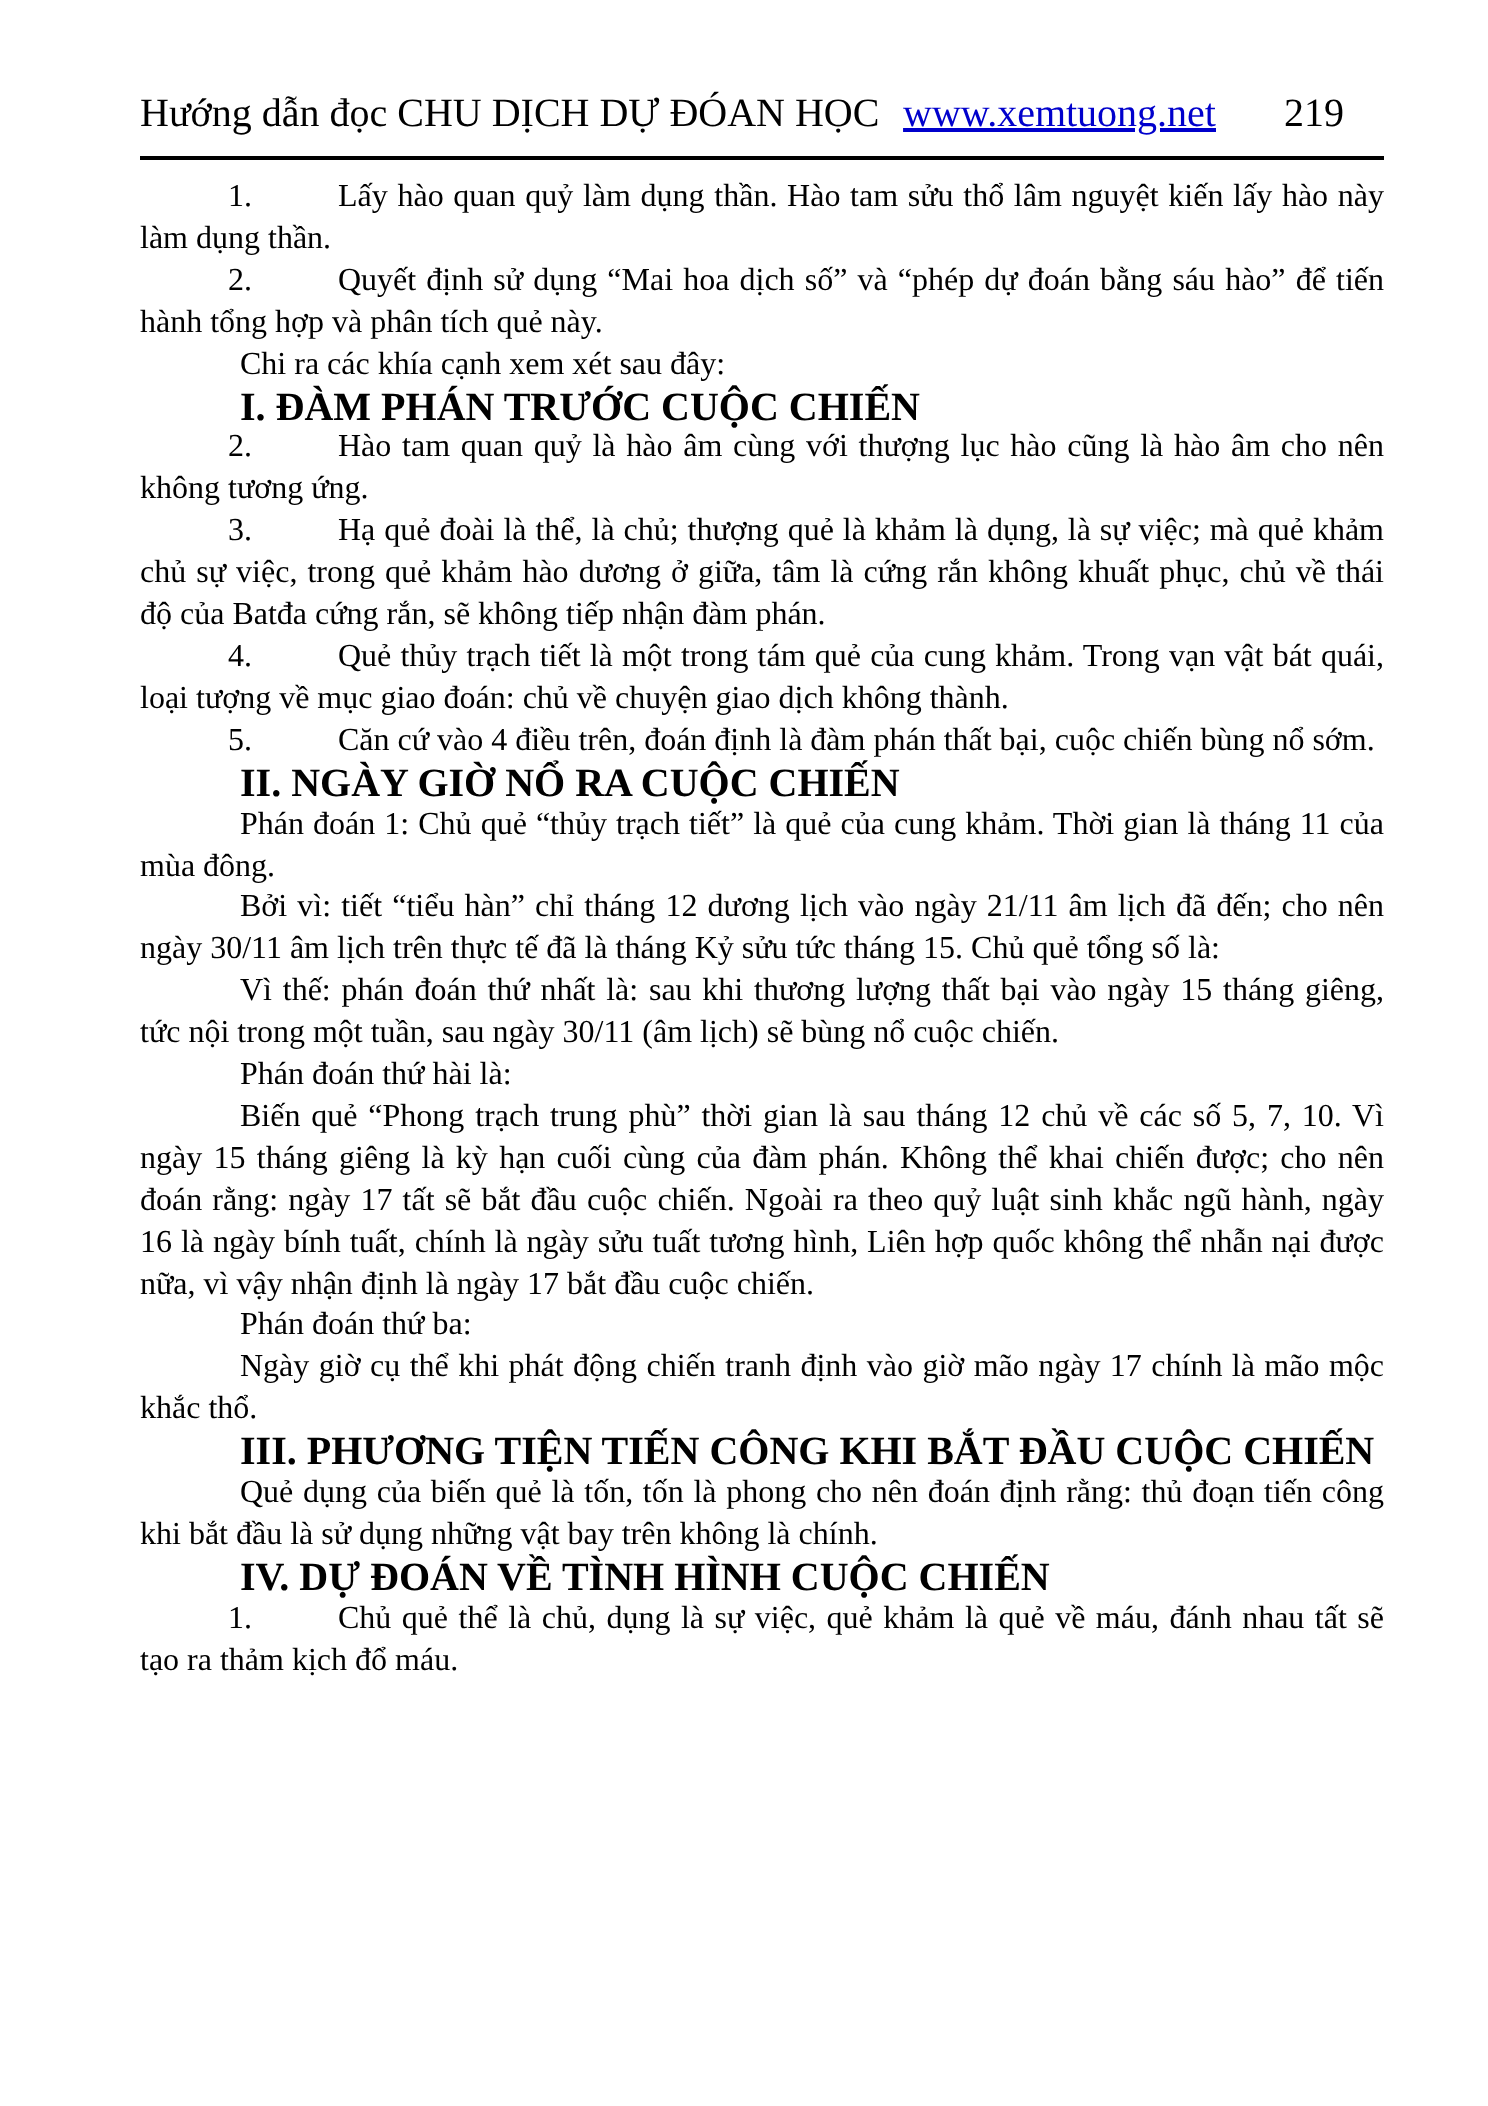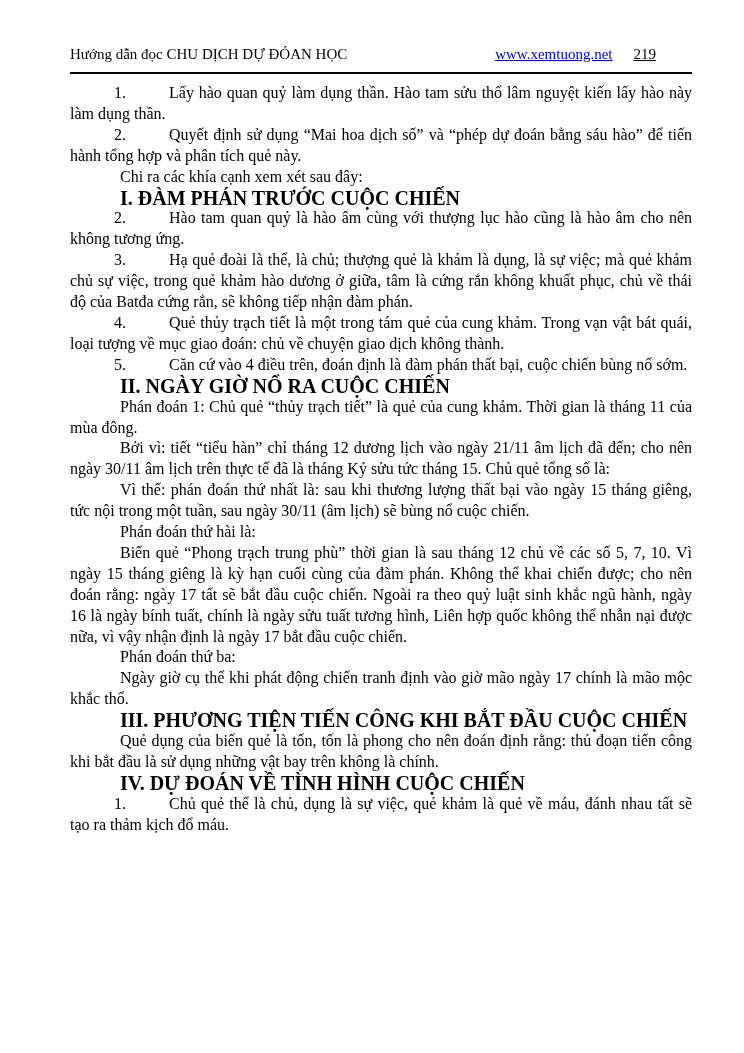--- a/index.html
+++ b/index.html
@@ -17,29 +17,28 @@
   .page {
     box-sizing: border-box;
     width: 744px;
     height: 1053px;
     padding: 46px 52px 0 70px;
   }
   .page-header {
     display: flex;
     justify-content: space-between;
     align-items: flex-start;
-    font-size: 15px;
+    font-size: 20px;
     white-space: nowrap;
   }
   .header-right {
     display: flex;
     align-items: baseline;
-    gap: 21px;
-    margin-right: 36px;
-    text-decoration: underline;
+    gap: 34px;
+    margin-right: 20px;
   }
   .site-link {
     color: var(--link, #0000cc);
     text-decoration: underline;
     cursor: pointer;
   }
   .header-rule {
     border: 0;
     border-top: 2px solid #000;
     margin: 9px 0 0 0;

